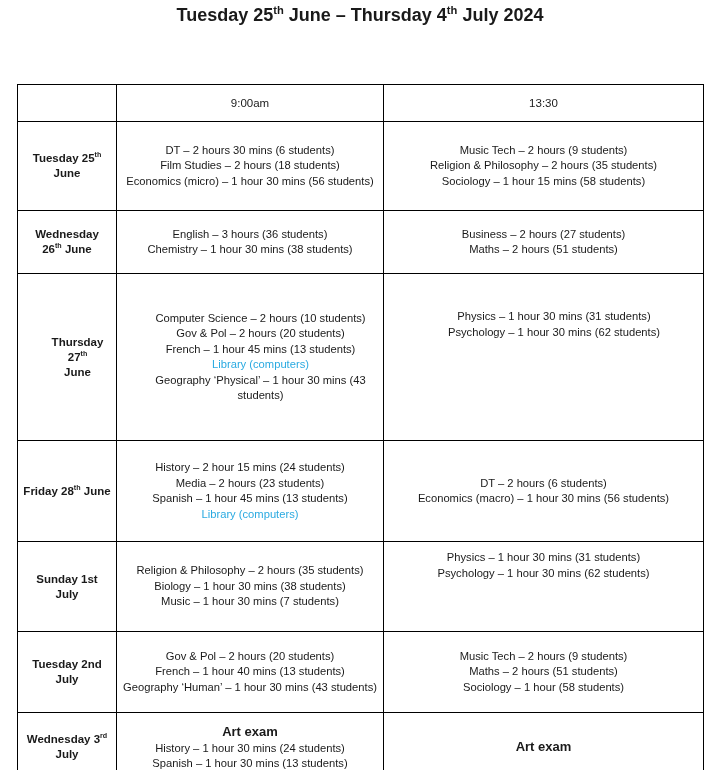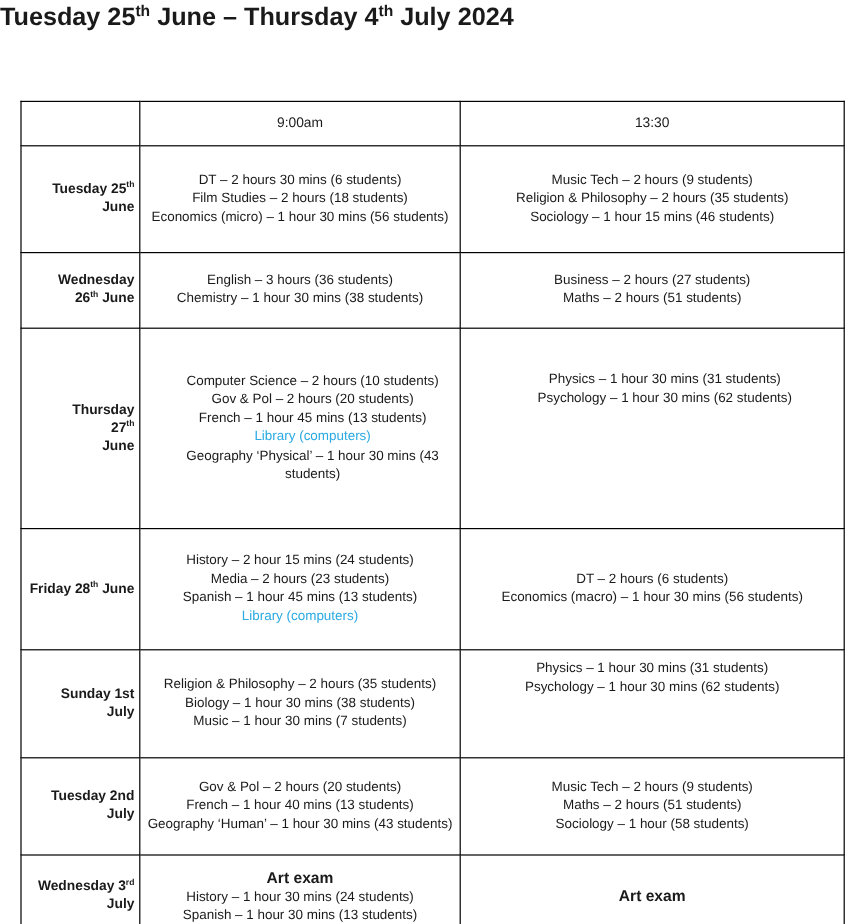--- a/index.html
+++ b/index.html
@@ -25,22 +25,22 @@
   
   .doc-title {
     text-align: center;
     font-size: 23px;
     font-weight: bold;
     letter-spacing: -0.2px;
     margin: 8px 0 0 0;
     line-height: 28px;
   }
   .doc-subtitle {
-    text-align: left;
-    font-size: 21px;
+    text-align: center;
+    font-size: 18px;
     font-weight: bold;
     margin: 5px 0 0 0;
     line-height: 20px;
   }
   sup {
     font-size: 0.62em;
     vertical-align: super;
     line-height: 0;
   }
 
@@ -74,21 +74,21 @@
     font-size: 11.5px;
     font-weight: normal;
     text-align: center;
   }
   .hdr-row th.blank { }
 
   
   td.day {
     font-size: 11.5px;
     font-weight: bold;
-    text-align: right;
+    text-align: center;
     line-height: 15px;
   }
 
   
   td.exams {
     font-size: 11.2px;
     text-align: center;
     line-height: 15.5px;
   }
   td.exams .line { display: block; text-align: center; }
@@ -149,21 +149,21 @@
             <span>June</span>
           </td>
           <td class="exams am">
             <span class="line">DT – 2 hours 30 mins (6 students)</span>
             <span class="line">Film Studies – 2 hours (18 students)</span>
             <span class="line">Economics (micro) – 1 hour 30 mins (56 students)</span>
           </td>
           <td class="exams pm">
             <span class="line">Music Tech – 2 hours (9 students)</span>
             <span class="line">Religion &amp; Philosophy – 2 hours (35 students)</span>
-            <span class="line">Sociology – 1 hour 15 mins (46 students)</span>
+            <span class="line">Sociology – 1 hour 15 mins (58 students)</span>
           </td>
         </tr>
 
         <tr class="r-wed26">
           <td class="day">
             <span>Wednesday</span><br>
             <span>26</span><sup>th</sup><span> June</span>
           </td>
           <td class="exams am">
             <span class="line">English – 3 hours (36 students)</span>

